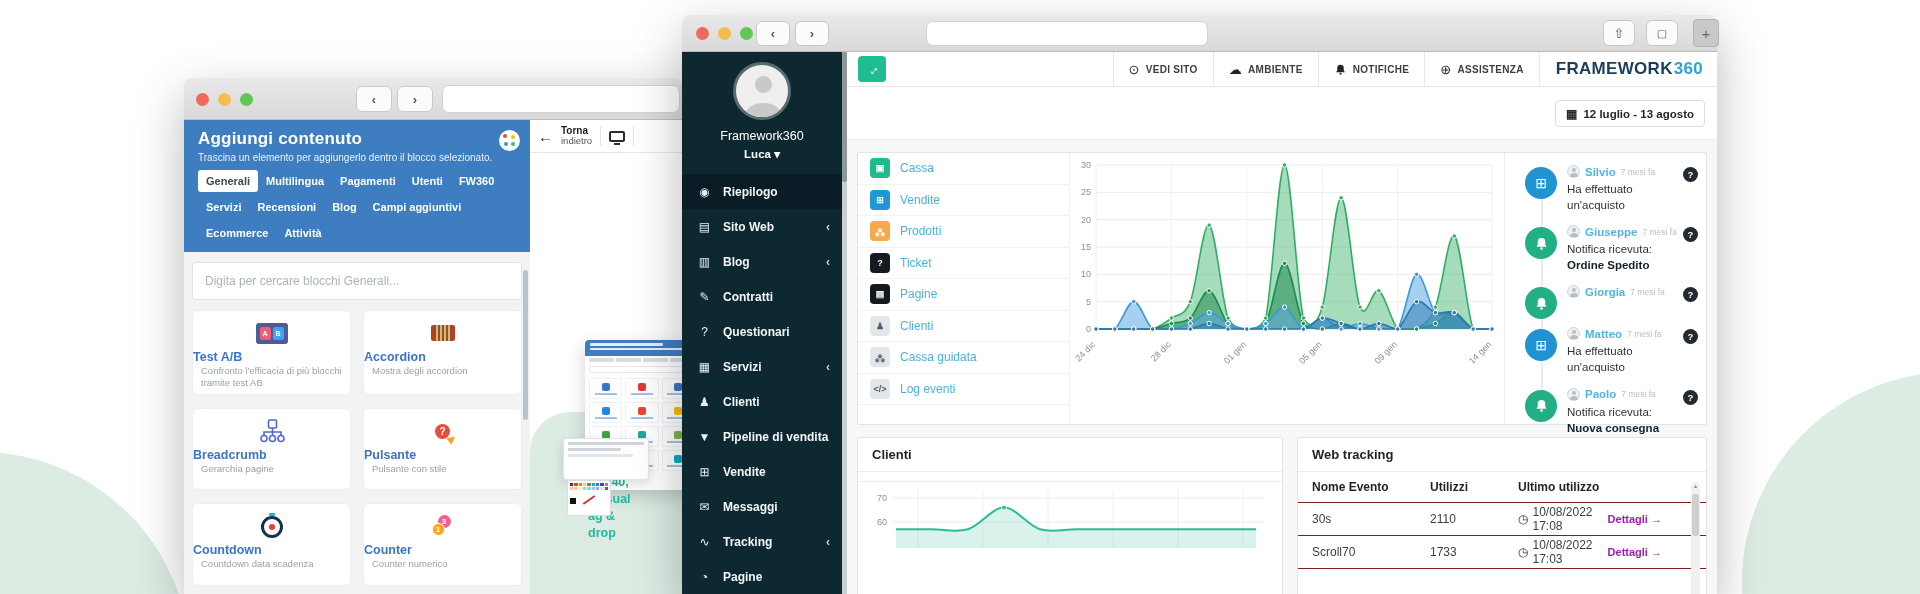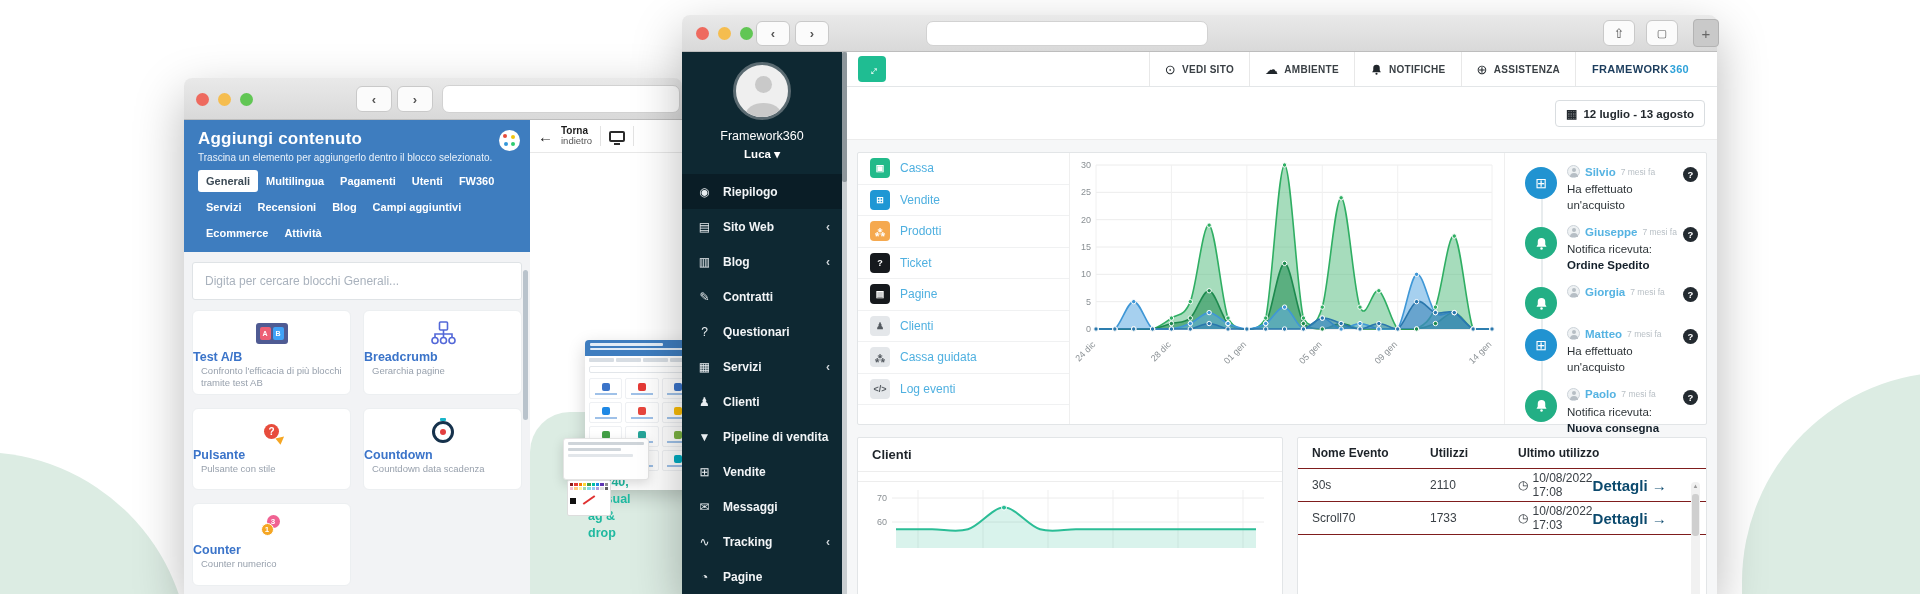--- a/index.html
+++ b/index.html
@@ -110,21 +110,21 @@
   .side-scroll i{position:absolute;left:0;top:0;width:5px;height:130px;background:#8d969b;border-radius:2px}
 
   .main{flex:1;display:flex;flex-direction:column;background:#f6f7f8;min-width:0}
   .topbar{height:35px;background:#fff;border-bottom:1px solid #e3e6e8;display:flex;align-items:center;flex-shrink:0}
   .expand{width:28px;height:26px;margin-left:11px;background:#1fbd92;border-radius:4px;display:flex;align-items:center;justify-content:center}
   .expand i{color:#fff;font-size:13px;font-style:normal;transform:rotate(-45deg);display:block}
   .tb-right{margin-left:auto;display:flex;align-items:stretch;height:100%}
   .tb-item{display:flex;align-items:center;gap:6px;padding:0 15px;border-left:1px solid #e8e8e8;font-size:10px;font-weight:700;color:#3a4045;letter-spacing:.3px;white-space:nowrap}
   .tb-item .g{font-size:13px;color:#20262b;font-weight:400}
   .tb-item svg{width:13px;height:13px;fill:#20262b}
-  .logo{display:flex;align-items:center;padding:0 28px 0 16px;border-left:1px solid #e8e8e8;font-size:11px;font-weight:800;letter-spacing:.3px}
+  .logo{display:flex;align-items:center;padding:0 14px 0 16px;border-left:1px solid #e8e8e8;font-size:17px;font-weight:800;letter-spacing:.3px}
   .logo .p1{color:#1c3d5d}.logo .p2{color:#2fa2d9;margin-left:1px}
   .greetrow{height:53px;background:#fff;border-bottom:1px solid #ececec;position:relative;flex-shrink:0}
   .greeting{position:absolute;left:22px;top:13px;font-size:23px;color:#5d666c}
   .datepill{position:absolute;right:12px;top:13px;height:27px;border:1px solid #d9dde0;border-radius:4px;background:#fff;display:flex;align-items:center;gap:6px;padding:0 10px;font-size:11.5px;font-weight:700;color:#23292e}
   .datepill .g{font-size:12px;color:#23292e}
   .content{flex:1;padding:12px 10px 0;overflow:hidden}
   .maincard{position:relative;height:273px;background:#fff;border:1px solid #e2e5e7;border-radius:2px}
   .qlcol{position:absolute;left:0;top:0;width:212px;bottom:0;border-right:1px solid #efefef}
   .ql{height:31.5px;display:flex;align-items:center;gap:10px;padding:0 12px;border-bottom:1px solid #f0f1f2;cursor:pointer}
   .qicon{width:20px;height:20px;border-radius:4px;display:flex;align-items:center;justify-content:center;font-size:9px;font-weight:700;flex-shrink:0}
@@ -155,21 +155,21 @@
   .cl-value{font-size:26px;color:#3a4046;letter-spacing:1px;margin-top:2px}
   .cl-chart{border-top:1px solid #ededed;margin-top:9px}
   .webtracking{flex:1;position:relative}
   .wt-row{display:flex;align-items:center;padding:0 44px 0 14px;height:33px;border-bottom:1px solid #7f1d1d}
   .wt-row.head{font-weight:700;color:#1d2329;font-size:12px;height:31px}
   .wt-c1{width:118px;flex-shrink:0}
   .wt-c2{width:88px;flex-shrink:0}
   .wt-c3{flex:1;display:flex;align-items:center;gap:4px}
   .wt-row{font-size:12px;color:#3a4046}
   .wt-clock{font-size:12px;color:#3a4046}
-  .wt-link{color:#0c4a6e;font-weight:700;font-size:15px;white-space:nowrap;cursor:pointer}
+  .wt-link{color:#a21caf;font-weight:700;font-size:11px;white-space:nowrap;cursor:pointer}
   .wt-scroll{position:absolute;right:6px;top:44px;bottom:6px;width:9px;background:#f1f1f1;border-radius:4px}
   .wt-scroll .arr{position:absolute;top:1px;left:0;right:0;text-align:center;font-size:6px;color:#999}
   .wt-scroll .thumb{position:absolute;top:12px;left:1px;width:7px;height:42px;background:#cfcfcf;border-radius:3px}
   .plusbtn{background:#c9c9c9;border-color:#b3b3b3;color:#666}
   text{font-family:"Liberation Sans",sans-serif}
 </style>
 </head>
 <body>
 
 <div class="stage">
@@ -214,20 +214,27 @@
           <div class="bgrid">
             <div class="bcard">
               <div class="bicon">
                   <span class="ic-ab">
                     <i class="ab-a">A</i>
                     <i class="ab-b">B</i>
                   </span>
                 </div>
               <div class="btitle">Test A/B</div>
               <div class="bdesc">Confronto l'efficacia di più blocchi tramite test AB</div>
+            </div>
+            <div class="bcard">
+              <div class="bicon">
+                  <span class="ic-acc"></span>
+                </div>
+              <div class="btitle">Accordion</div>
+              <div class="bdesc">Mostra degli accordion</div>
             </div>
             <div class="bcard">
               <div class="bicon">
                 <svg width="26" height="24" viewBox="0 0 26 24">
                     <g fill="none" stroke="#5368d8" stroke-width="1.6">
                       <rect x="9.5" y="1" width="8" height="8" rx="1"></rect>
                       <path d="M13.5 9v4M5 17v-4h17v4M13.5 13v4"></path>
                       <circle cx="5" cy="19.5" r="3"></circle>
                       <circle cx="13.5" cy="19.5" r="3"></circle>
                       <circle cx="22" cy="19.5" r="3"></circle>
@@ -745,20 +752,21 @@
                     <line x1="34" x2="406" y1="16" y2="16" stroke="#ececec"></line>
                     <text x="29" y="19" text-anchor="end" font-size="9" fill="#8a9094">70</text>
                     <line x1="34" x2="406" y1="40" y2="40" stroke="#ececec"></line>
                     <text x="29" y="43" text-anchor="end" font-size="9" fill="#8a9094">60</text>
                     <path d="M38,47.2C44,47.2,62,47.2,74,47.2C86,47.2,98,50.800000000000004,110,47.2C122,43.6,134,25.6,146,25.6C158,25.6,170,43.6,182,47.2C194,50.800000000000004,206,47.2,218,47.2C230,47.2,242,47.2,254,47.2C266,47.2,278,47.2,290,47.2C302,47.2,314,47.2,326,47.2C338,47.2,350,47.2,362,47.2C374,47.2,392,47.2,398,47.2L398,66L38,66Z" fill="rgba(43,189,150,0.18)" stroke="none"></path>
                     <path d="M38,47.2C44,47.2,62,47.2,74,47.2C86,47.2,98,50.800000000000004,110,47.2C122,43.6,134,25.6,146,25.6C158,25.6,170,43.6,182,47.2C194,50.800000000000004,206,47.2,218,47.2C230,47.2,242,47.2,254,47.2C266,47.2,278,47.2,290,47.2C302,47.2,314,47.2,326,47.2C338,47.2,350,47.2,362,47.2C374,47.2,392,47.2,398,47.2" fill="none" stroke="#2bbd96" stroke-width="2"></path>
                     <circle cx="146" cy="25.6" r="2.5" fill="#2bbd96" stroke="#fff" stroke-width="1"></circle>
                   </svg></div>
             </div>
             <div class="card webtracking">
+              <div class="card-head">Web tracking</div>
               <div class="wt-row head">
                 <span class="wt-c1">Nome Evento</span>
                 <span class="wt-c2">Utilizzi</span>
                 <span class="wt-c3">Ultimo utilizzo</span>
               </div>
               <div class="wt-row">
                 <span class="wt-c1">30s</span>
                 <span class="wt-c2">2110</span>
                 <span class="wt-c3">
                     <span class="wt-clock">◷</span>

